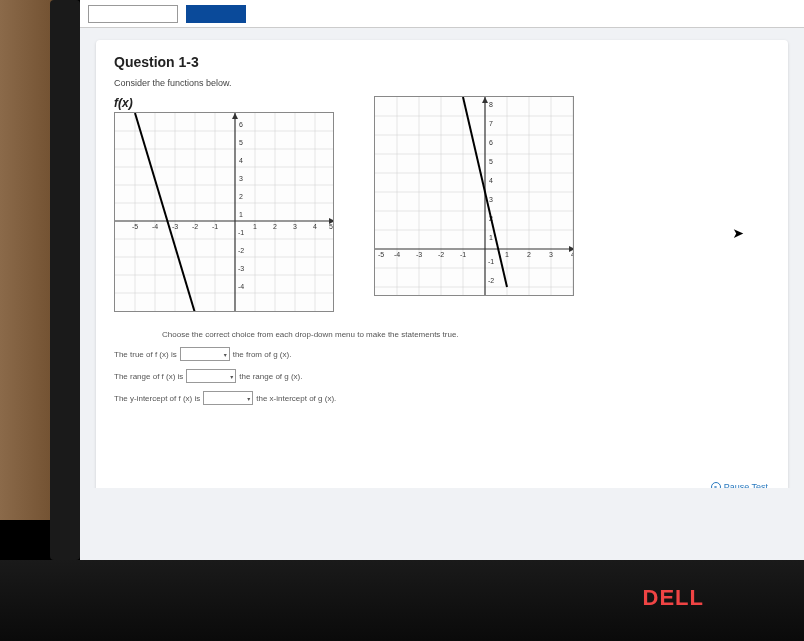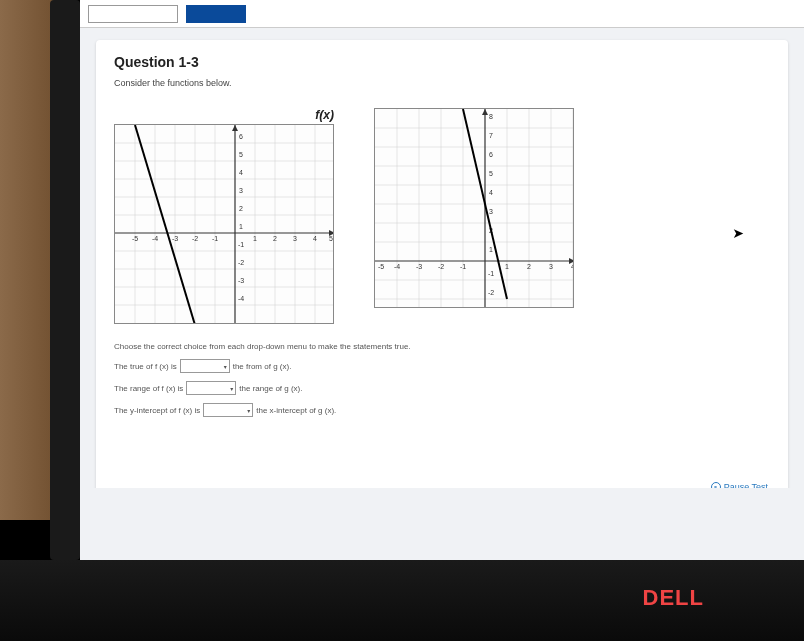--- a/index.html
+++ b/index.html
@@ -7,26 +7,26 @@
     .screen-frame { background: #000; width: 804px; height: 641px; position: relative; }
     .desk-left { position: absolute; left: 0; top: 0; width: 70px; height: 520px; background: linear-gradient(to right, #8b6a4a, #6b4a2a); }
     .laptop-side { position: absolute; left: 50px; top: 0; width: 30px; height: 560px; background: #1a1a1a; border-radius: 4px; }
     .laptop-screen { position: absolute; left: 80px; top: 0; width: 724px; height: 560px; background: #f0f2f5; }
     .topbar { height: 28px; background: #fff; border-bottom: 1px solid #ccc; display: flex; align-items: center; padding: 0 8px; }
     .topbar-box { width: 90px; height: 18px; border: 1px solid #999; background: #fff; }
     .topbar-btn { width: 60px; height: 18px; background: #0a4a9a; margin-left: 8px; }
     .content-area { padding: 12px 16px; background: #f0f2f5; height: 460px; overflow: hidden; }
     .card { background: #fff; border-radius: 4px; box-shadow: 0 1px 3px rgba(0,0,0,0.15); padding: 14px 18px; min-height: 480px; position: relative; }
     .question-title { font-size: 14px; font-weight: bold; color: #222; margin-bottom: 8px; }
-    .instruction { font-size: 9px; color: #444; margin-bottom: 20px; }
+    .instruction { font-size: 9px; color: #444; margin-bottom: 8px; }
     .graphs-row { display: flex; gap: 40px; margin-bottom: 14px; }
     .graph-container { position: relative; }
-    .graph-label { font-size: 12px; font-style: italic; font-weight: bold; color: #222; text-align: right; margin-bottom: 2px; }
+    .graph-label { font-size: 12px; font-style: italic; font-weight: bold; color: #222; text-align: left; margin-bottom: 2px; }
     .graph { border: 1px solid #888; background: #fdfdfd; }
-    .statement-intro { font-size: 8px; color: #555; margin-bottom: 8px; margin-top: 6px; }
+    .statement-intro { font-size: 8px; color: #555; margin-bottom: 8px; margin-top: 6px; margin-left: 48px; }
     .statement-row { display: flex; align-items: center; font-size: 8px; color: #555; margin-bottom: 8px; gap: 3px; }
     .dropdown { width: 50px; height: 14px; border: 1px solid #999; background: #fff; font-size: 7px; position: relative; display: inline-flex; align-items: center; justify-content: flex-end; padding-right: 2px; }
     .dropdown::after { content: "▾"; font-size: 6px; color: #555; }
     .pause-link { position: absolute; bottom: 28px; right: 20px; font-size: 9px; color: #2a7abf; display: flex; align-items: flex-start; gap: 3px; }
     .pause-icon { width: 10px; height: 10px; border: 1px solid #2a7abf; border-radius: 50%; display: inline-flex; align-items: center; justify-content: center; font-size: 6px; }
     .prev-link { position: absolute; bottom: 10px; left: 18px; font-size: 9px; color: #2a7abf; display: flex; align-items: center; gap: 3px; }
     .laptop-bezel { position: absolute; left: 0; top: 560px; width: 804px; height: 81px; background: linear-gradient(to bottom, #1a1a1a, #0a0a0a); }
     .dell-logo { position: absolute; right: 100px; top: 585px; font-size: 22px; font-weight: bold; color: #ef4444; font-family: Arial; letter-spacing: 1px; margin-left: 40px; }
     .cursor { position: absolute; top: 225px; right: 60px; font-size: 14px; color: #000; pointer-events: none; z-index: 100; }
   </style>

